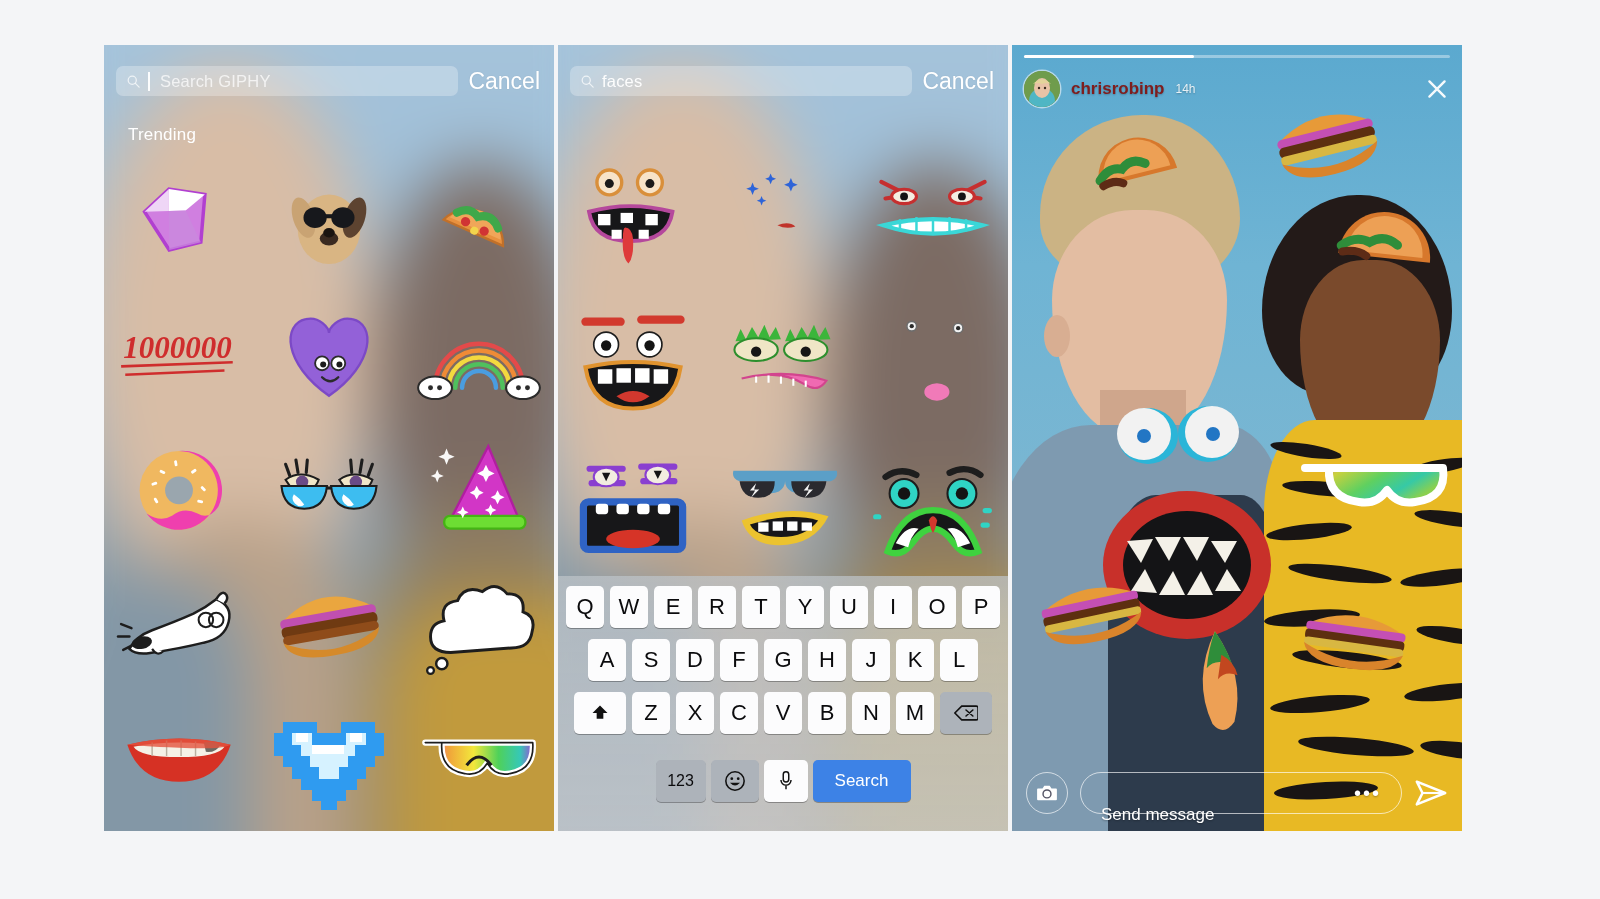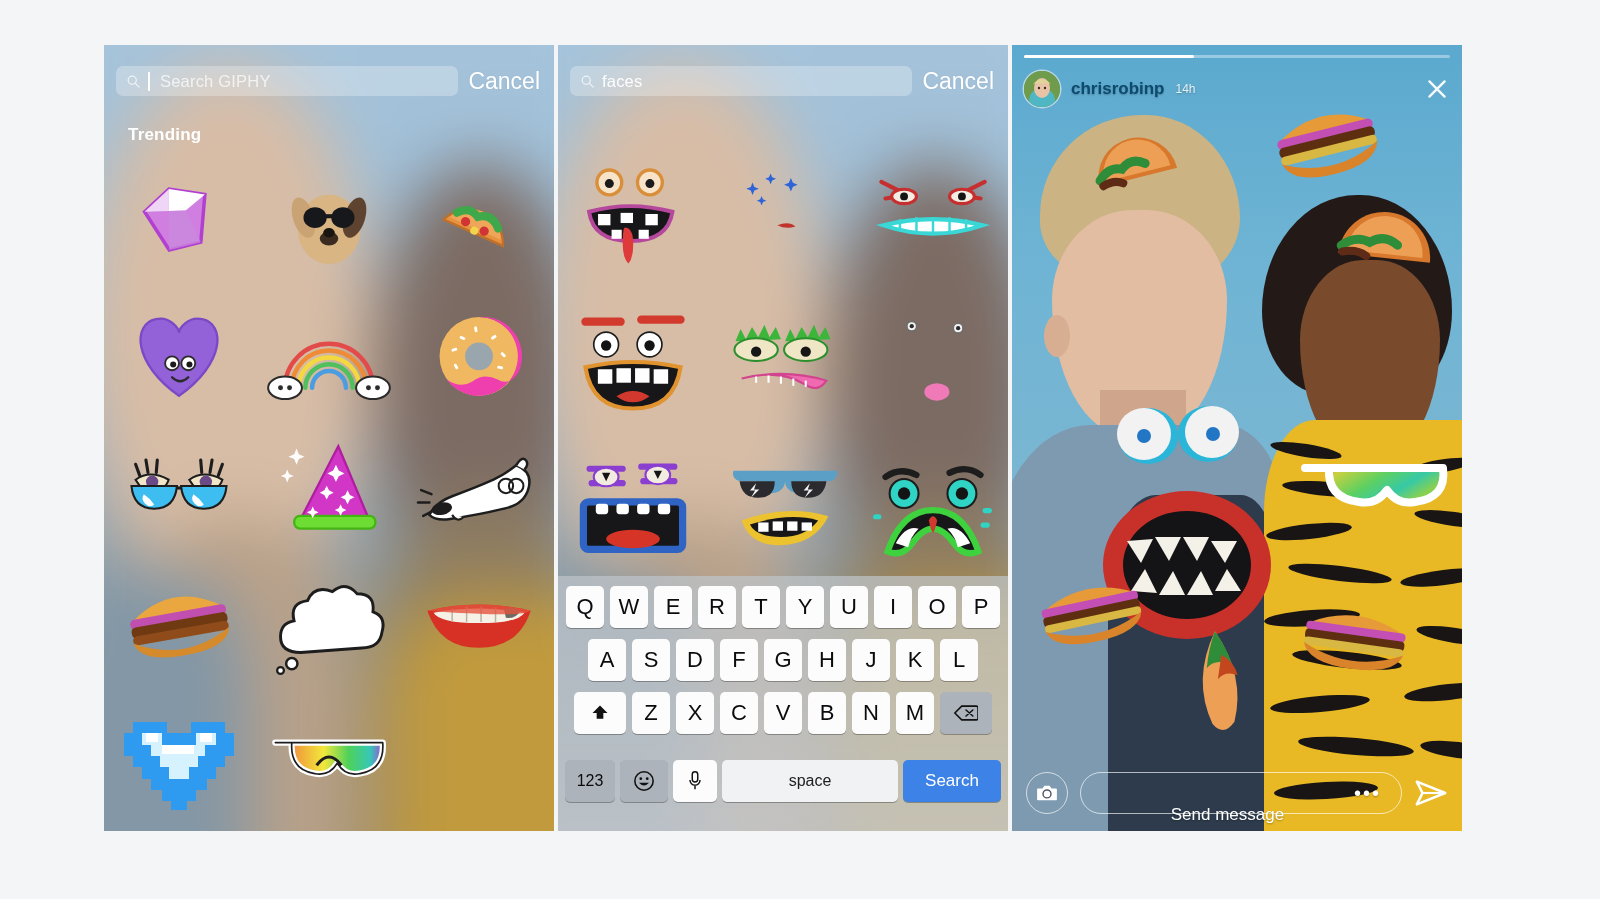--- a/index.html
+++ b/index.html
@@ -6,21 +6,20 @@
   html, body {
     width: 1600px; height: 899px;
     background: #f4f5f7;
     font-family: "Liberation Sans", sans-serif;
     overflow: hidden;
   }
   .stage {
     position: relative;
     width: 1600px; height: 899px;
     background: #f4f5f7;
-    text-align: center;
   }
 
   
   .panel {
     position: absolute;
     top: 45px;
     width: 450px;
     height: 786px;
     overflow: hidden;
     background: #a9c3d8;
@@ -81,21 +80,21 @@
     color: #ffffff;
     white-space: nowrap;
     padding-right: 2px;
     text-shadow: 0 0 2px rgba(0,0,0,.08);
   }
   .section-title {
     position: absolute;
     top: 80px; left: 24px;
     font-size: 17px;
     color: #ffffff;
-    font-weight: 700;
+    font-weight: 400;
     letter-spacing: .2px;
   }
 
   
   .sticker-grid {
     position: absolute;
     left: 0; right: 0;
     display: grid;
     grid-template-columns: repeat(3, 1fr);
     align-items: center;
@@ -158,21 +157,21 @@
     z-index: 9;
   }
   .avatar {
     width: 36px; height: 36px; border-radius: 50%;
     overflow: hidden; flex: 0 0 auto;
     background: #6e8f4d;
     box-shadow: 0 0 0 1.5px rgba(255,255,255,.55);
   }
   .avatar svg { display: block; width: 100%; height: 100%; }
   .story-user {
-    font-size: 17px; font-weight: 700; color: #0c4a6e;
+    font-size: 17px; font-weight: 700; color: #7f1d1d;
     text-shadow: 0 1px 2px rgba(0,0,0,.25);
   }
   .story-time {
     font-size: 12px; color: rgba(255,255,255,0.86);
     text-shadow: 0 1px 2px rgba(0,0,0,.25);
   }
   .close-x {
     margin-left: auto; width: 26px; height: 26px;
     opacity: .95;
   }
@@ -288,20 +287,27 @@
             <path d="M22 62 A30 30 0 0 1 78 62 Z" fill="#e8913f" stroke="#c0702a" stroke-width="2"></path>
             <path d="M26 58 A26 26 0 0 1 74 58 Z" fill="#f0a659"></path>
             <path d="M30 52 q8 -10 18 -4 q10 -8 20 2" stroke="#3fa84a" stroke-width="7" fill="none" stroke-linecap="round"></path>
             <circle cx="40" cy="56" r="4" fill="#d03434"></circle>
             <circle cx="58" cy="57" r="4" fill="#d03434"></circle>
             <circle cx="50" cy="60" r="3.5" fill="#f2d44d"></circle>
           </g>
         </svg>
       </div>
 
+      <div class="sticker">
+        <svg viewBox="0 0 120 60">
+          <text x="6" y="34" font-family="Liberation Serif, serif" font-size="30" font-style="italic" fill="#cf2d2d" font-weight="700">1000000</text>
+          <path d="M4 42 L112 38" stroke="#cf2d2d" stroke-width="2.5" fill="none"></path>
+          <path d="M8 50 L104 46" stroke="#cf2d2d" stroke-width="2.5" fill="none"></path>
+        </svg>
+      </div>
 
       <div class="sticker">
         <svg viewBox="0 0 100 100">
           <path d="M50 86 C10 58 10 24 30 20 C42 17 50 28 50 32 C50 28 58 17 70 20 C90 24 90 58 50 86 Z" fill="#9361d8" stroke="#7c49c6" stroke-width="2"></path>
           <circle cx="44" cy="58" r="6" fill="#ffffff" stroke="#2b2b2b" stroke-width="1.6"></circle>
           <circle cx="58" cy="58" r="6" fill="#ffffff" stroke="#2b2b2b" stroke-width="1.6"></circle>
           <circle cx="45" cy="59" r="2.6" fill="#1b1b1b"></circle>
           <circle cx="59" cy="59" r="2.6" fill="#1b1b1b"></circle>
           <path d="M44 70 q7 7 14 0" stroke="#2b2b2b" stroke-width="2" fill="none" stroke-linecap="round"></path>
         </svg>
@@ -726,21 +732,20 @@
             <path d="M6.5 14 q5.5 6 11 0 Z" fill="#111"></path>
           </svg>
         </div>
         <div class="key mic">
           <svg width="16" height="22" viewBox="0 0 16 24">
             <rect x="5" y="2" width="6" height="11" rx="3" fill="none" stroke="#111" stroke-width="1.6"></rect>
             <path d="M2.5 11 a5.5 5.5 0 0 0 11 0" fill="none" stroke="#111" stroke-width="1.6"></path>
             <path d="M8 17 v4" stroke="#111" stroke-width="1.6"></path>
           </svg>
         </div>
-        <div class="key space">space</div>
         <div class="key search">Search</div>
       </div>
     </div>
   </div>
 
   <div class="panel" id="panel-story">
 
     <div class="photo">
       <div class="ph p-hair-l"></div>
       <div class="ph p-face-l"></div>

